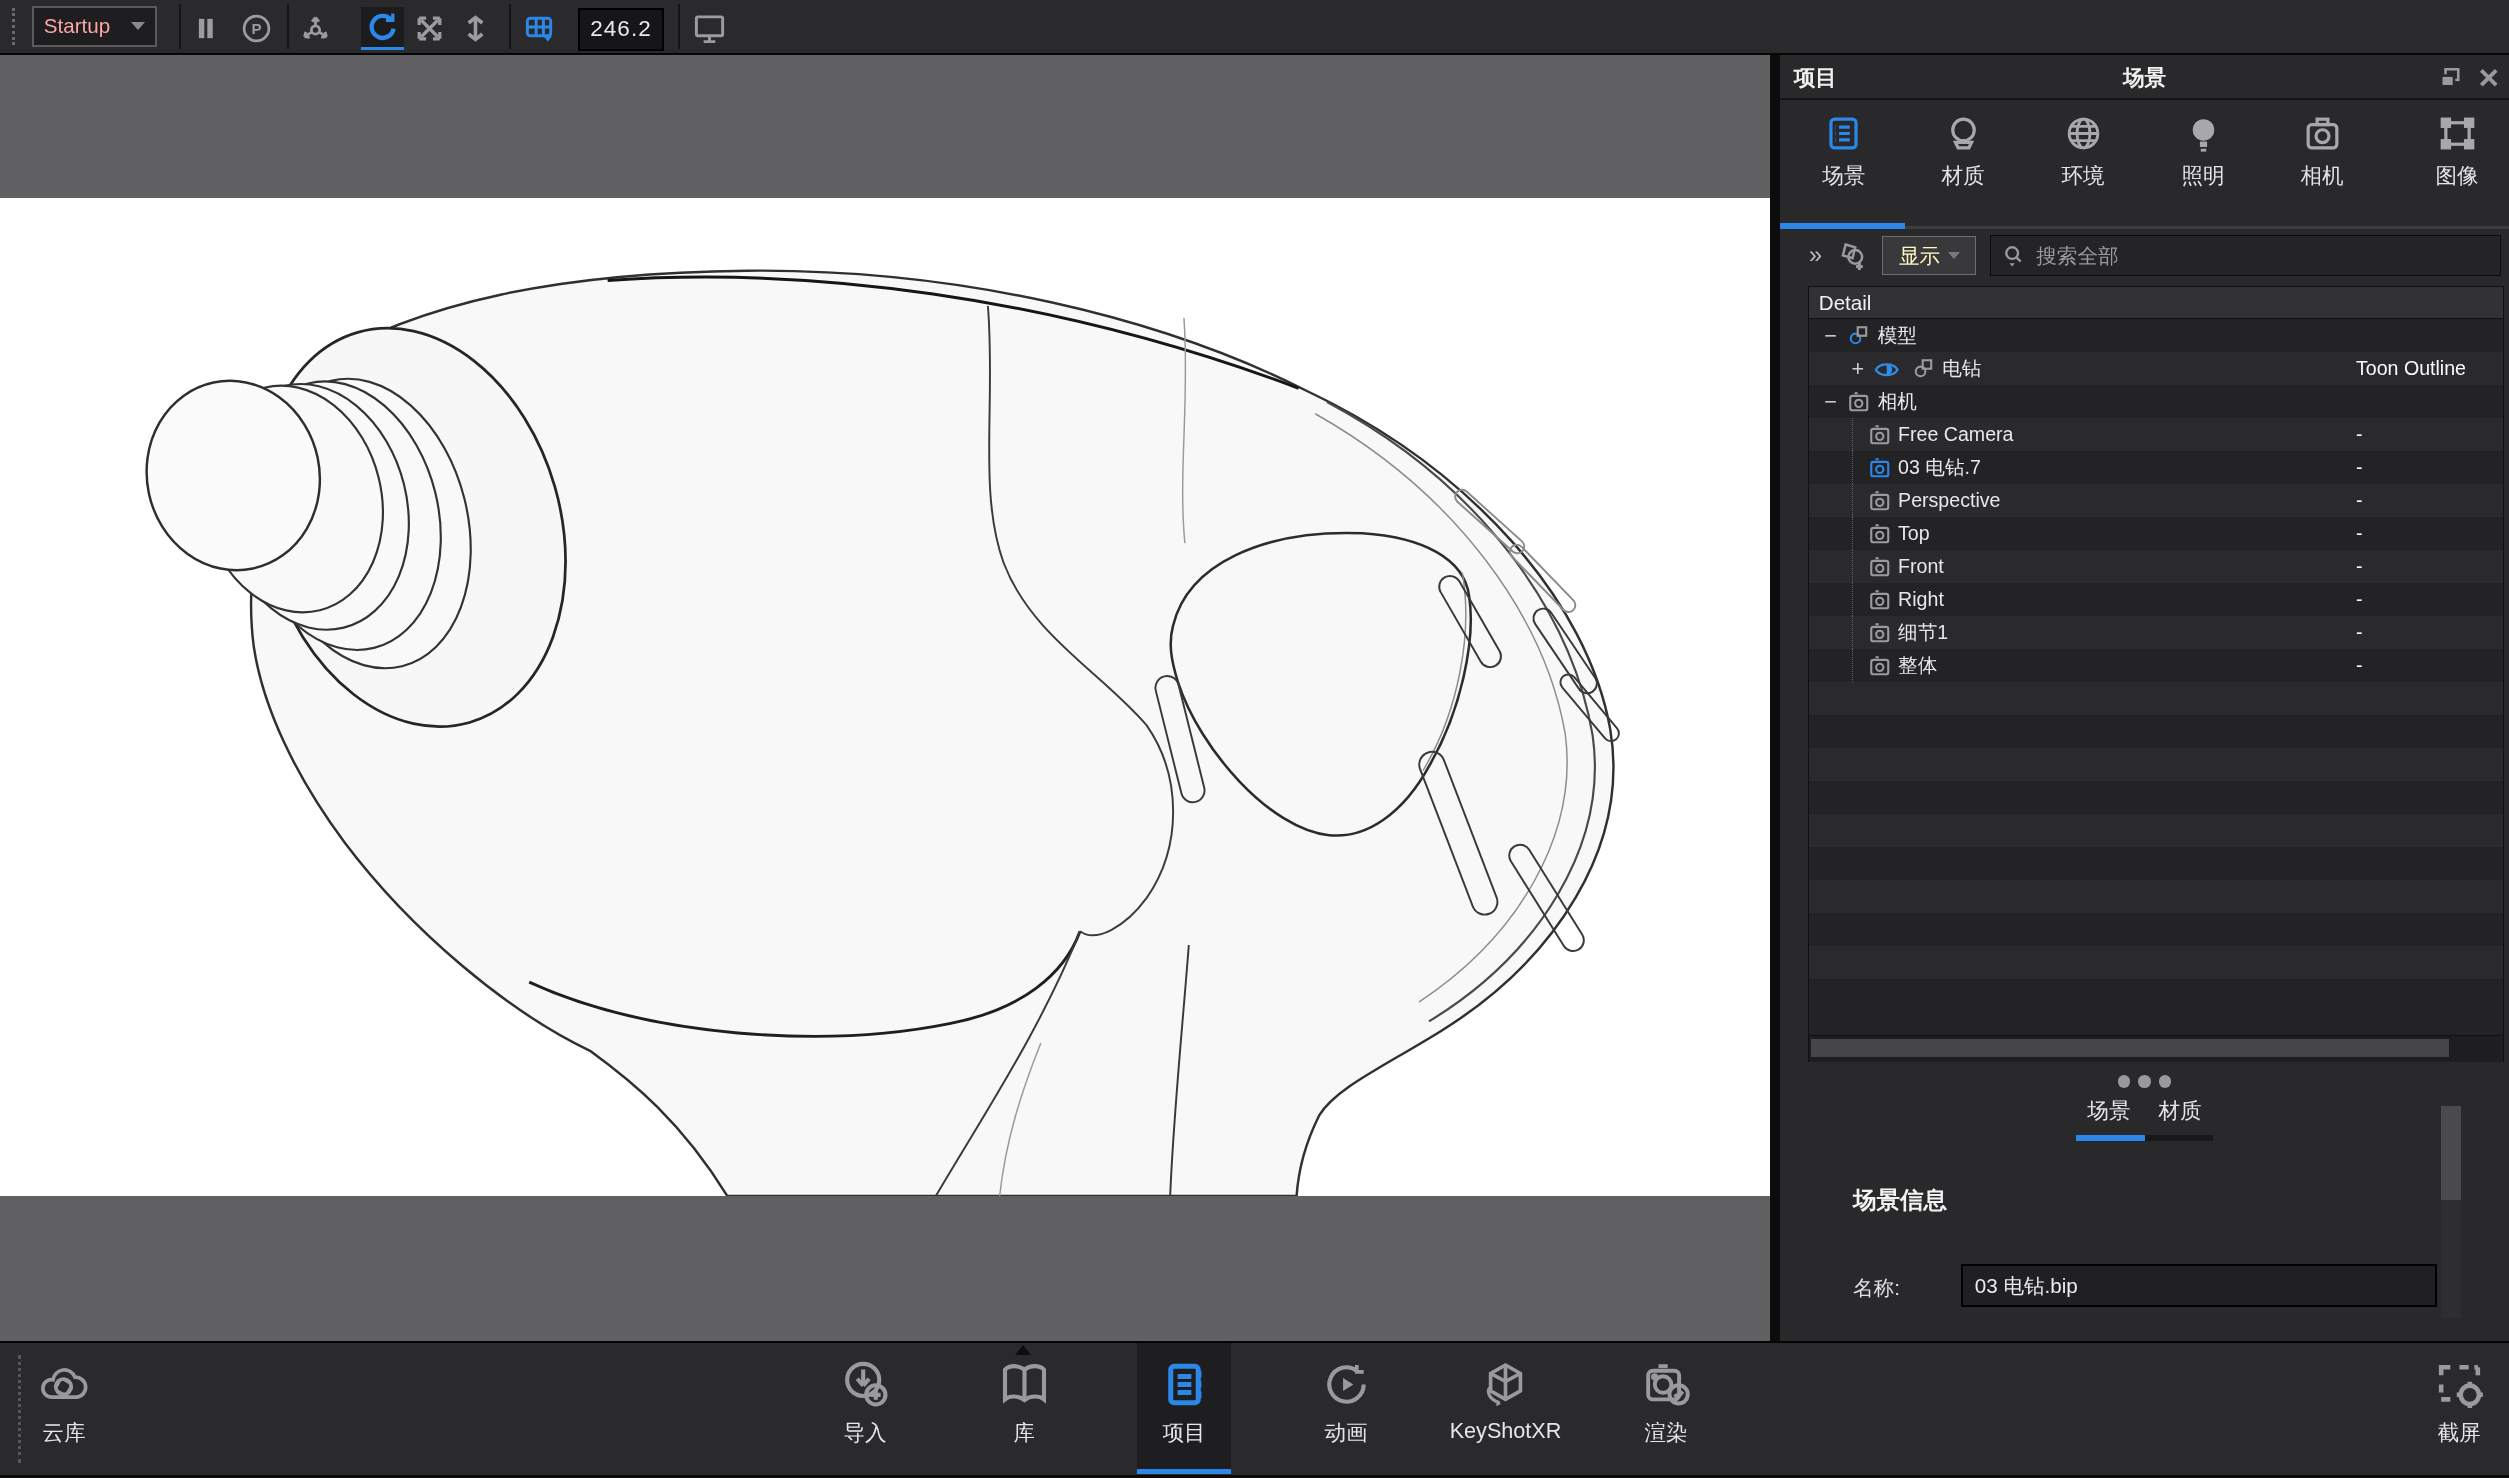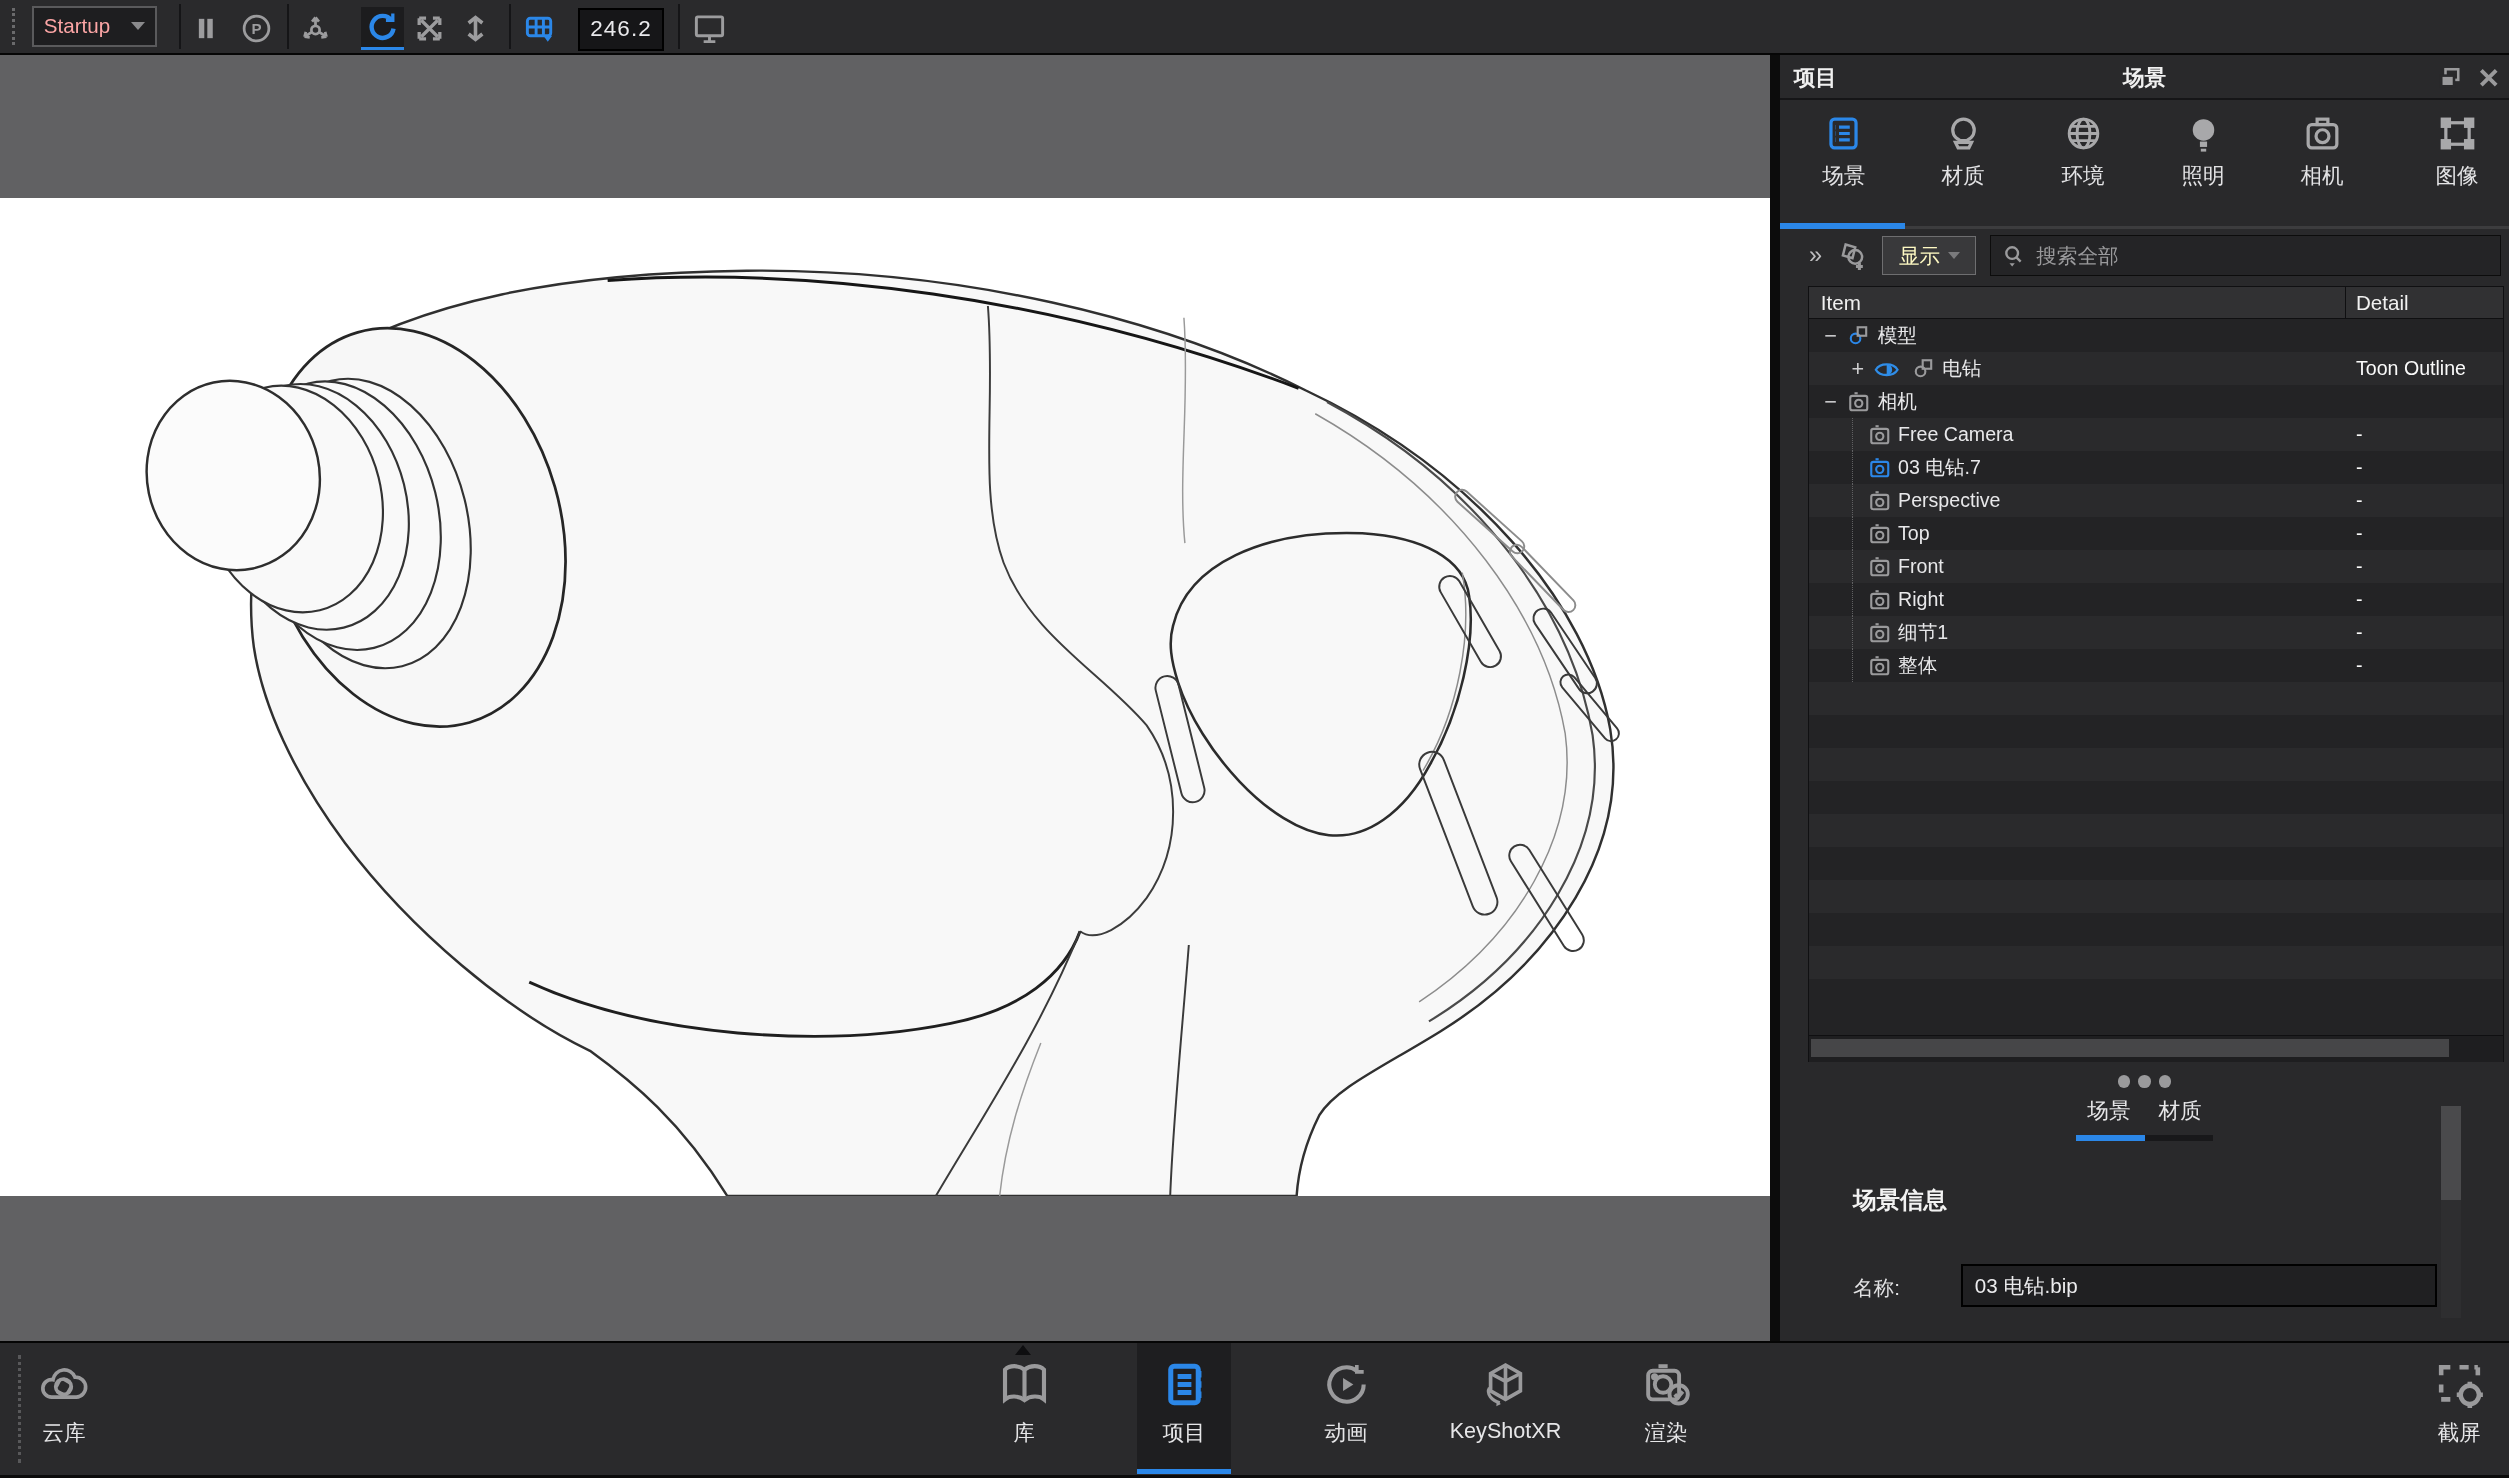--- a/index.html
+++ b/index.html
@@ -343,21 +343,20 @@
               <path d="M14.5 13.5l4 4"></path>
               <path d="M8 19l2.5 3 2.5-3z" fill="currentColor" stroke="none"></path>
             </svg>
         </span>
         <input placeholder="搜索全部" style="">
       </span>
     </div>
 
     <div class="treewrap">
       <div class="thead">
-        <div class="c1">Item</div>
         <div class="c2">Detail</div>
       </div>
       <div class="tbody">
 
         <div class="trow">
           <div class="item">
               <span class="ind1"></span>
             <span class="expander">−</span>
             <span class="ricon blue">
               <svg width="25.5" height="25.5" viewBox="0 0 24 24" fill="none" stroke-width="2">
@@ -572,20 +571,31 @@
       <div class="dicon">
         <svg width="55" height="55" viewBox="0 0 24 24" fill="none" stroke="currentColor" stroke-width="1.6">
           <path d="M6.8 17.5a3.8 3.8 0 1 1 .6-7.55A5 5 0 0 1 17 8.8a3.4 3.4 0 1 1 .6 8.7Z"></path>
           <circle cx="12" cy="13" r="3.4"></circle>
             <path d="M12 9.6l2.8 1.6M15.4 13l-1.6 2.9M12 16.4l-3-1.5M8.8 13l1.5-3"></path>
         </svg>
       </div>
       <div class="dlabel">云库</div>
     </div>
 
+    <div class="ditem" style="left:806px">
+      <div class="dicon">
+        <svg width="55" height="55" viewBox="0 0 24 24" fill="none" stroke="currentColor" stroke-width="1.8">
+          <circle cx="11" cy="10" r="7"></circle>
+            <path d="M11 5.5v7M11 12.5l-2.6-3M11 12.5l2.6-3"></path>
+          <circle cx="16.5" cy="16.5" r="4.2"></circle>
+            <path d="M16.5 14.4v4.2M14.4 16.5h4.2"></path>
+        </svg>
+      </div>
+      <div class="dlabel">导入</div>
+    </div>
 
     <div class="dock-tri" style="left:1015px"></div>
     <div class="ditem" style="left:965px">
       <div class="dicon">
         <svg width="55" height="55" viewBox="0 0 24 24" fill="none" stroke="currentColor" stroke-width="1.8">
           <path d="M12 5.5C9.5 3.5 5.5 3.5 3.5 5.5V18.5C5.5 16.8 9.5 16.8 12 18.8 14.5 16.8 18.5 16.8 20.5 18.5V5.5C18.5 3.5 14.5 3.5 12 5.5Z"></path>
             <path d="M12 5.5v13.3"></path>
         </svg>
       </div>
       <div class="dlabel">库</div>

